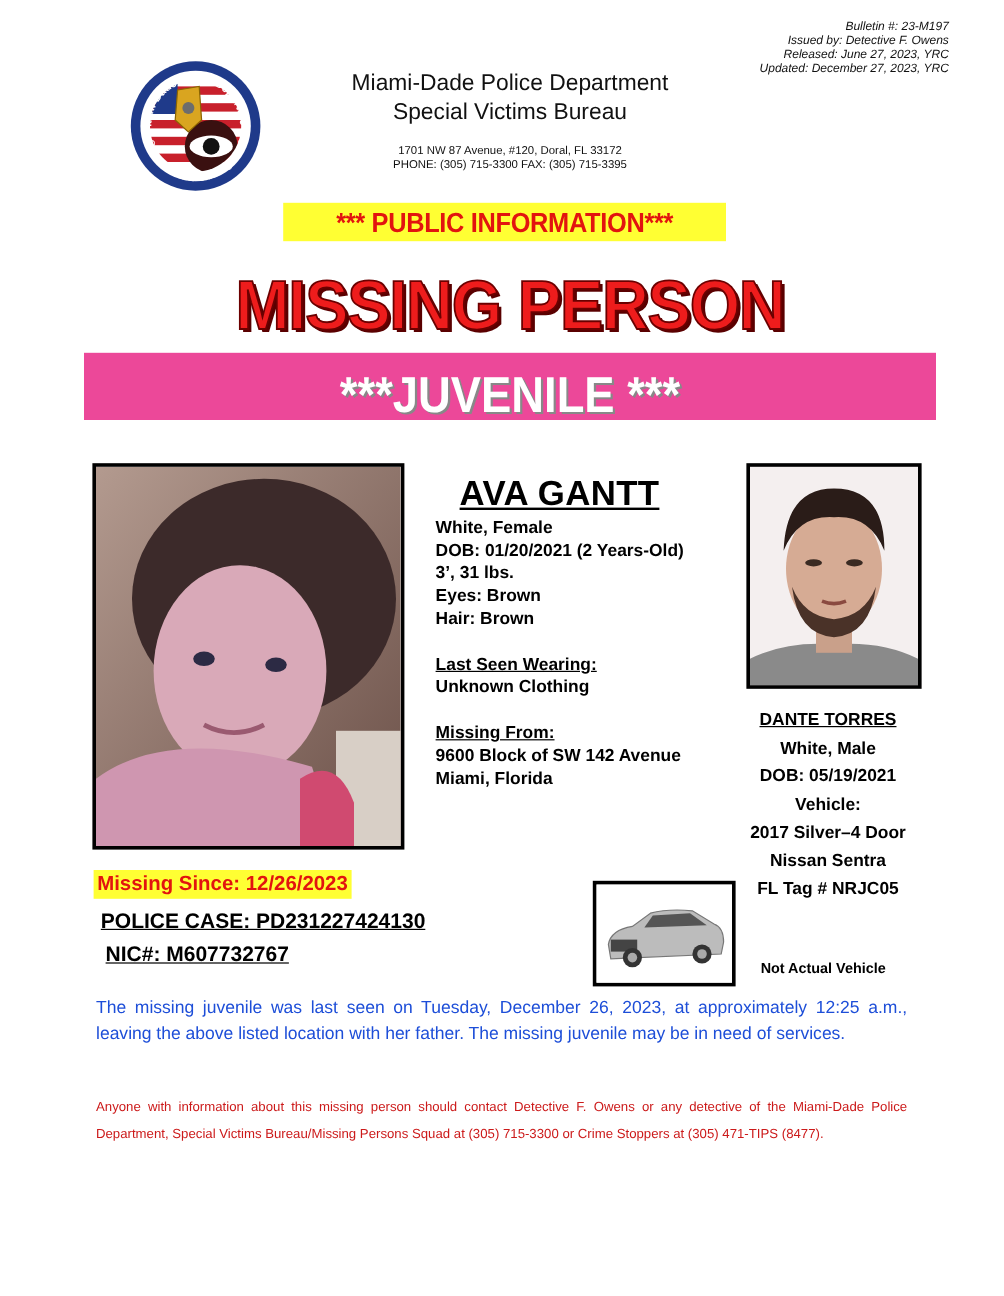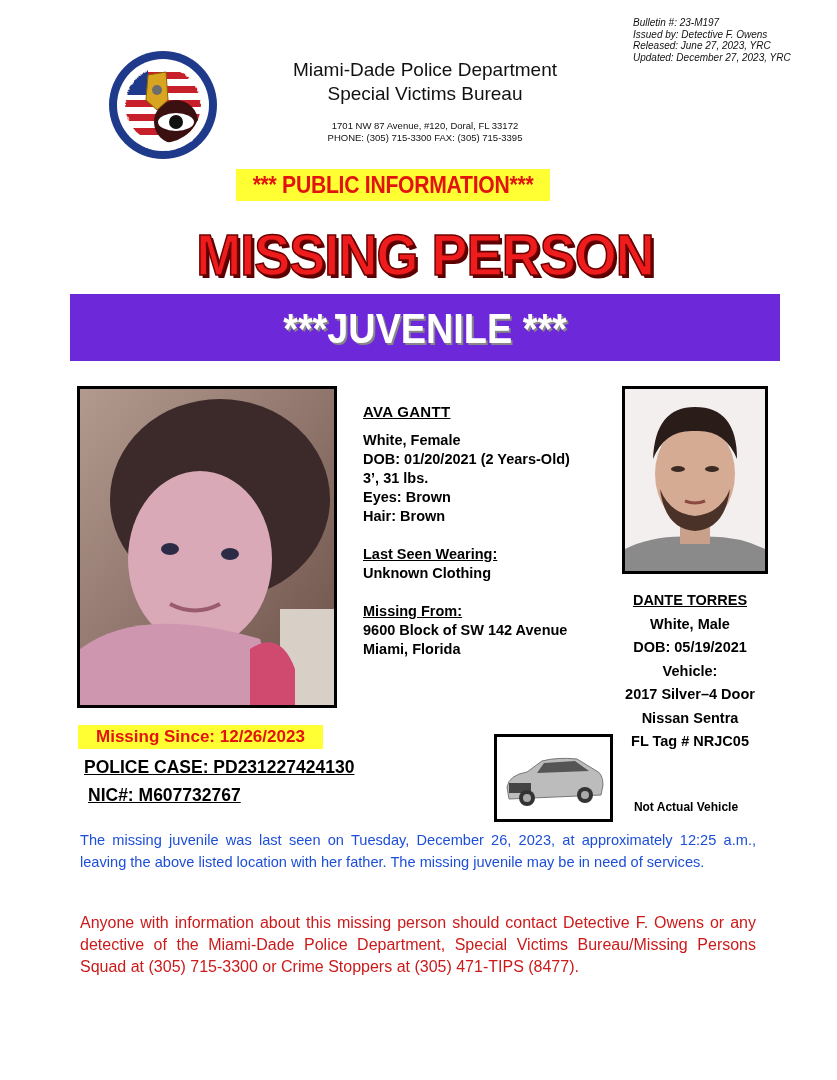--- a/index.html
+++ b/index.html
@@ -1,59 +1,59 @@
 <!DOCTYPE html>
 <html><head>
 <meta charset="utf-8">
 <style>
   html, body { margin:0; padding:0; background:#ffffff; }
   body { width:837px; height:1080px; position:relative; overflow:hidden; font-family:"Liberation Sans", sans-serif; color:#000; }
   .abs { position:absolute; }
 
   
   .bulletin { left:633px; top:17px; font-size:10px; font-style:italic; line-height:11.5px; color:#111; }
-  .bulletin div { white-space:nowrap; }
+  .bulletin div { white-space:nowrap;text-align:right; }
 
   
   .logo { left:108px; top:50px; width:110px; height:110px; }
 
   
   .dept { left:230px; top:58px; width:390px; text-align:center; font-size:19px; line-height:24px; color:#111; }
   .addr { left:230px; top:120px; width:390px; text-align:center; font-size:9.5px; line-height:12px; color:#111; }
 
-  .public { left:236px; top:169px; height:32px; width:314px; background:#ffff33; }
+  .public { left:236px; top:169px; height:32px; width:369px; background:#ffff33; }
   .public span { display:block; text-align:center; font-size:23px; font-weight:bold; color:#e2140f; line-height:32px; letter-spacing:-0.3px; transform:scaleX(0.92); }
 
   .missing { left:70px; top:222px; width:710px; text-align:center; font-size:58px; font-weight:bold; color:#ee1c1c; line-height:66px; letter-spacing:-1px;
     -webkit-text-stroke:1.6px #6b0000; text-shadow:3px 3px 0 #5a0000; transform:scaleX(0.93); }
 
-  .juvenile { left:70px; top:294px; width:710px; height:67px; background:#6d28d9; }
+  .juvenile { left:70px; top:294px; width:710px; height:56px; background:#ec4899; }
   .juvenile span { display:block; text-align:center; color:#fff; font-weight:bold; font-size:42px; line-height:69px; text-shadow:2px 2px 0 #888; transform:scaleX(0.9); }
 
   
   .photo-child { left:77px; top:386px; width:260px; height:322px; border:3px solid #000; box-sizing:border-box; overflow:hidden; }
   .photo-adult { left:622px; top:386px; width:146px; height:188px; border:3px solid #000; box-sizing:border-box; overflow:hidden; background:#f3eeee; }
   .photo-car { left:494px; top:734px; width:119px; height:88px; border:3px solid #000; box-sizing:border-box; overflow:hidden; background:#fff; }
 
   
   .info { left:363px; top:398px; font-weight:bold; font-size:14.5px; line-height:19px; }
-  .info .name { font-size:15px; line-height:28px; text-decoration:underline; margin-bottom:5px; letter-spacing:0.3px; }
+  .info .name { font-size:29px; line-height:28px; text-decoration:underline; margin-bottom:5px; letter-spacing:0.3px;margin-left:20px; }
   .info .gap { height:19px; }
   .info .ul { text-decoration:underline; }
 
   .info2 { left:600px; top:589px; width:180px; text-align:center; font-weight:bold; font-size:14.5px; line-height:23.5px; }
   .info2 .ul { text-decoration:underline; }
   .notactual { left:600px; top:800px; width:172px; text-align:center; font-weight:bold; font-size:12px; }
 
-  .since { left:78px; top:725px; background:#ffff33; padding:0 18px; font-weight:bold; font-size:17px; line-height:24px; color:#e2140f; }
+  .since { left:78px; top:725px; background:#ffff33; padding:0 3px; font-weight:bold; font-size:17px; line-height:24px; color:#e2140f; }
   .case { left:84px; top:755px; font-weight:bold; font-size:17.5px; text-decoration:underline; line-height:24px; }
   .nic { left:88px; top:783px; font-weight:bold; font-size:17.5px; text-decoration:underline; line-height:24px; }
 
   .para { left:80px; top:829px; width:676px; font-size:14.6px; line-height:22px; color:#1d4ed8; text-align:justify; }
-  .para2 { left:80px; top:912px; width:676px; font-size:16px; line-height:22px; color:#cc1a1a; text-align:justify; }
+  .para2 { left:80px; top:912px; width:676px; font-size:11px; line-height:22px; color:#cc1a1a; text-align:justify; }
 </style>
 </head>
 <body>
 
 <div class="abs bulletin">
   <div>Bulletin #:  23-M197</div>
   <div>Issued by: Detective  F. Owens</div>
   <div>Released: June 27, 2023, YRC</div>
   <div>Updated:  December 27, 2023, YRC</div>
 </div>

